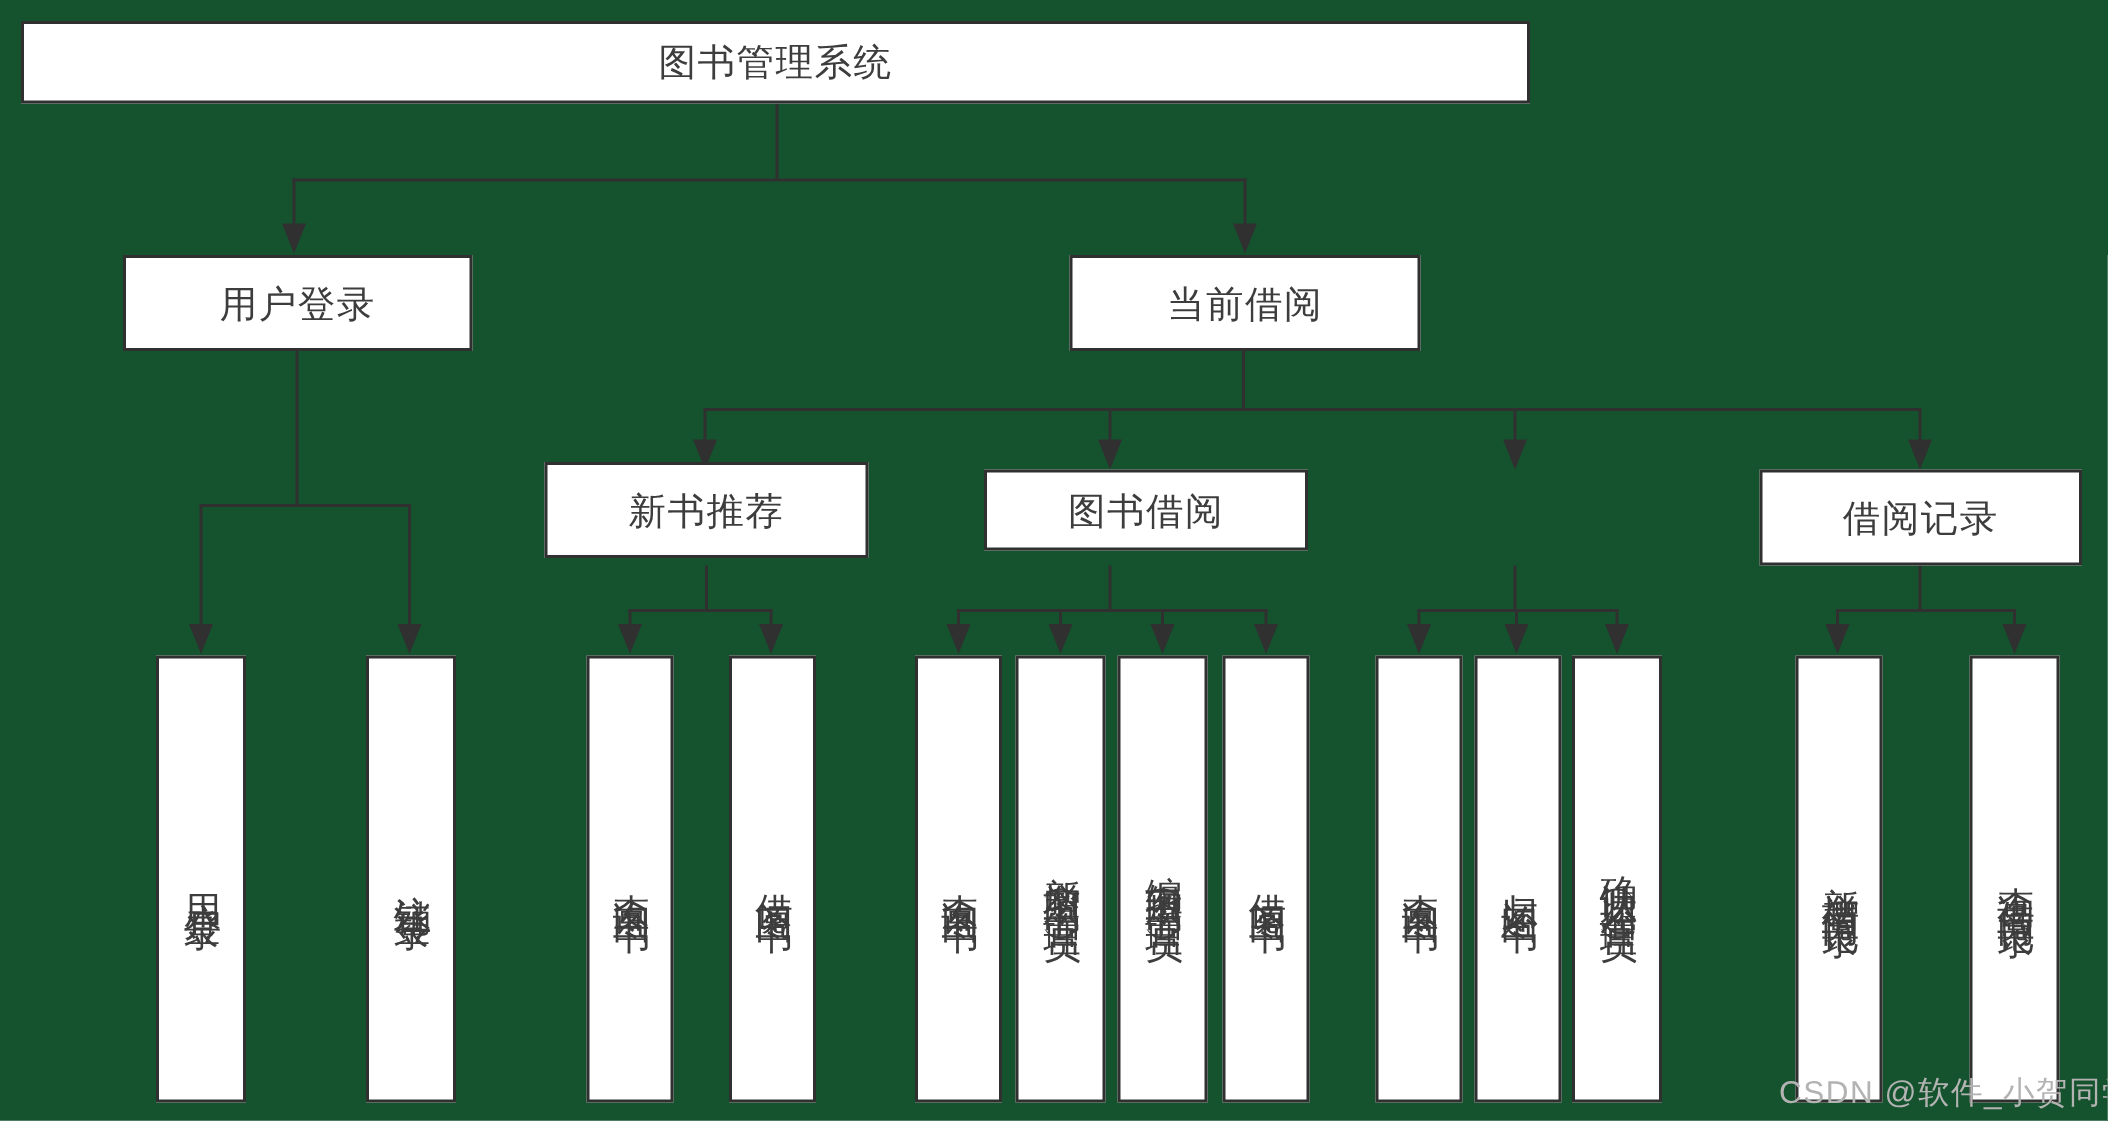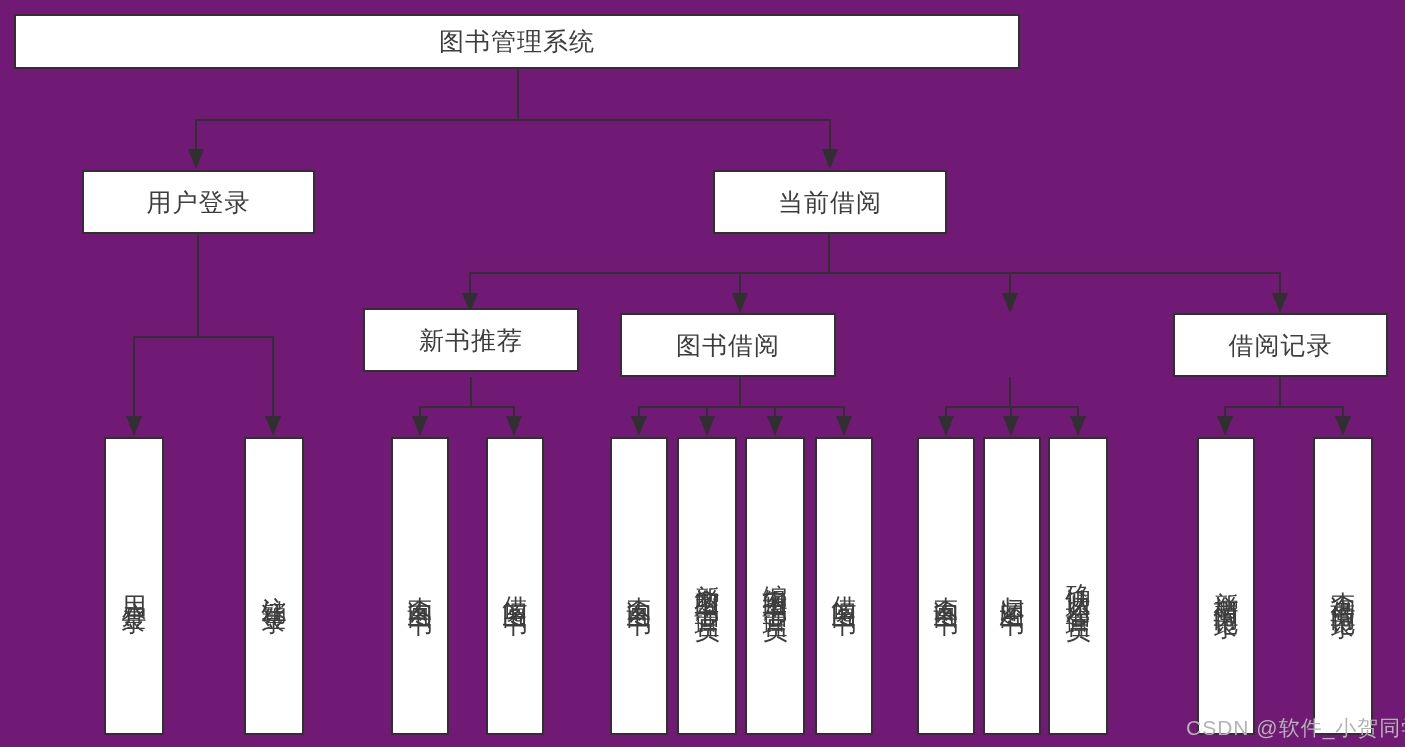--- a/index.html
+++ b/index.html
@@ -9,21 +9,21 @@
   }
   *{margin:0;padding:0;box-sizing:border-box;}
   body{
     background:#ffffff;
     font-family:"Liberation Sans","DejaVu Sans",sans-serif;
   }
   .canvas{
     position:relative;
     width:1405px;
     height:747px;
-    background:#701a75;
+    background:#14532d;
     overflow:hidden;
   }
   
   .hbox{
     position:absolute;
     border:2px solid var(--line);
     background:#ffffff;
     display:flex;
     align-items:center;
     justify-content:center;
@@ -106,21 +106,21 @@
   <div class="arrow" style="left:265px;top:336px;height:100px"></div>
 
   <div class="vline" style="left:828px;top:233px;height:39px"></div>
   <div class="hline" style="left:469px;top:272px;width:812px"></div>
   <div class="arrow" style="left:462px;top:272px;height:41px"></div>
   <div class="arrow" style="left:732px;top:272px;height:41px"></div>
   <div class="arrow" style="left:1002px;top:272px;height:41px"></div>
   <div class="arrow" style="left:1272px;top:272px;height:41px"></div>
 
   <div class="hbox" style="left:363px;top:308px;width:216px;height:64px">新书推荐</div>
-  <div class="hbox" style="left:620px;top:313px;width:216px;height:64px">图书借阅</div>
+  <div class="hbox" style="left:656px;top:313px;width:216px;height:54px">图书借阅</div>
   <div class="hbox" style="left:1173px;top:313px;width:215px;height:64px">借阅记录</div>
 
   <div class="vline" style="left:470px;top:377px;height:29px"></div>
   <div class="hline" style="left:419px;top:406px;width:96px"></div>
   <div class="arrow" style="left:412px;top:406px;height:30px"></div>
   <div class="arrow" style="left:506px;top:406px;height:30px"></div>
 
   <div class="vline" style="left:739px;top:377px;height:29px"></div>
   <div class="hline" style="left:638px;top:406px;width:207px"></div>
   <div class="arrow" style="left:631px;top:406px;height:30px"></div>

